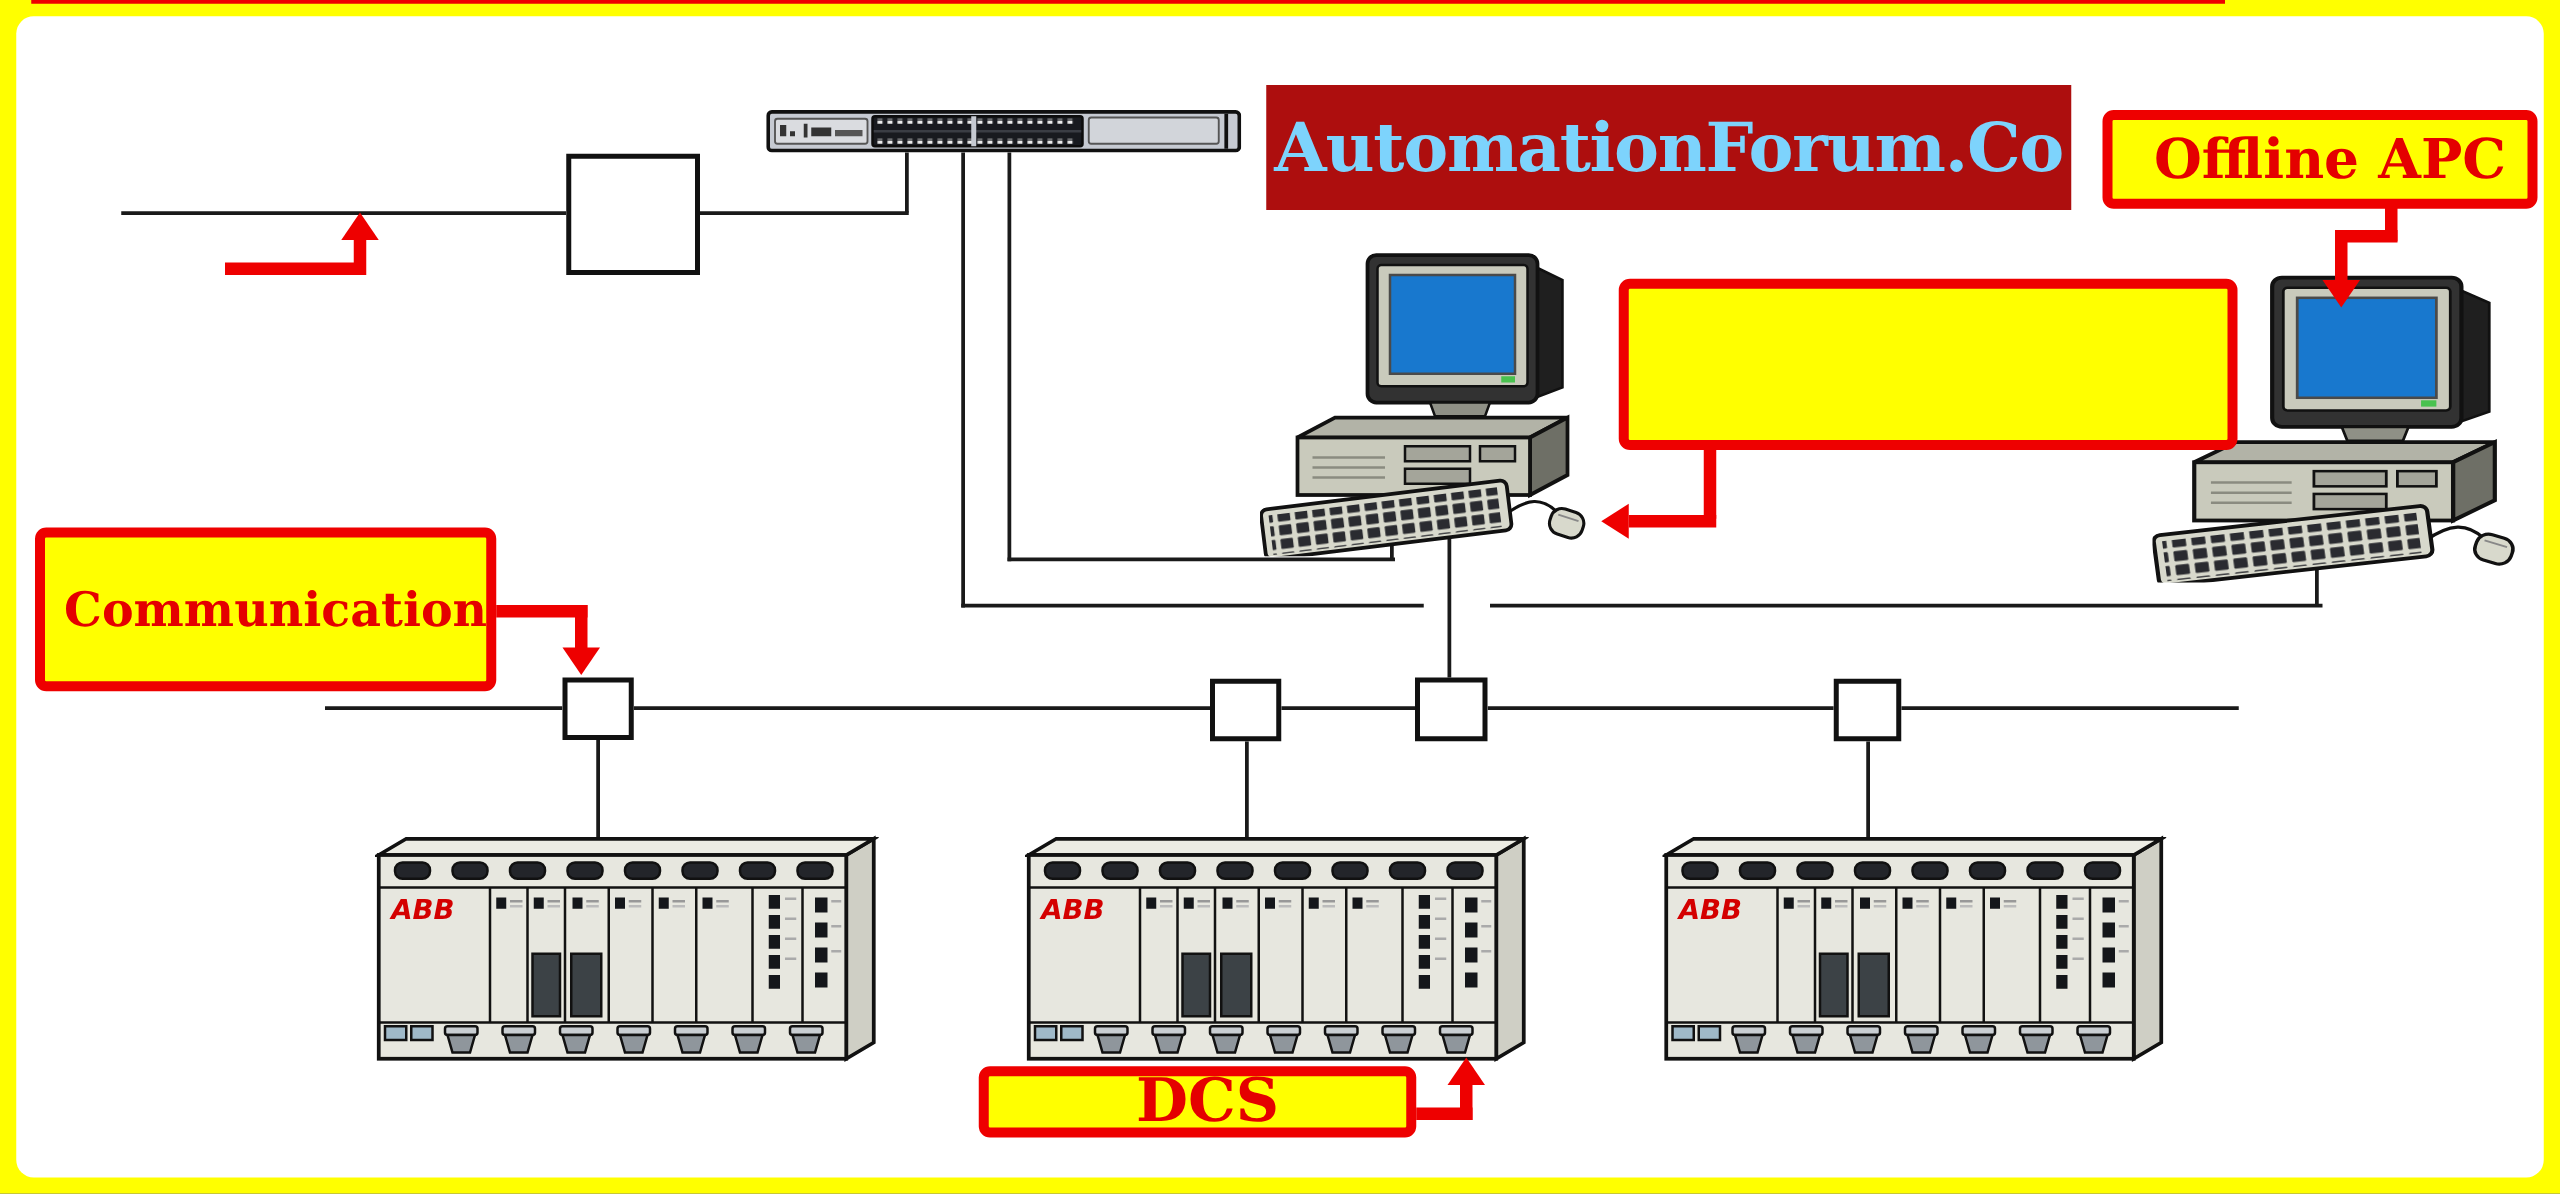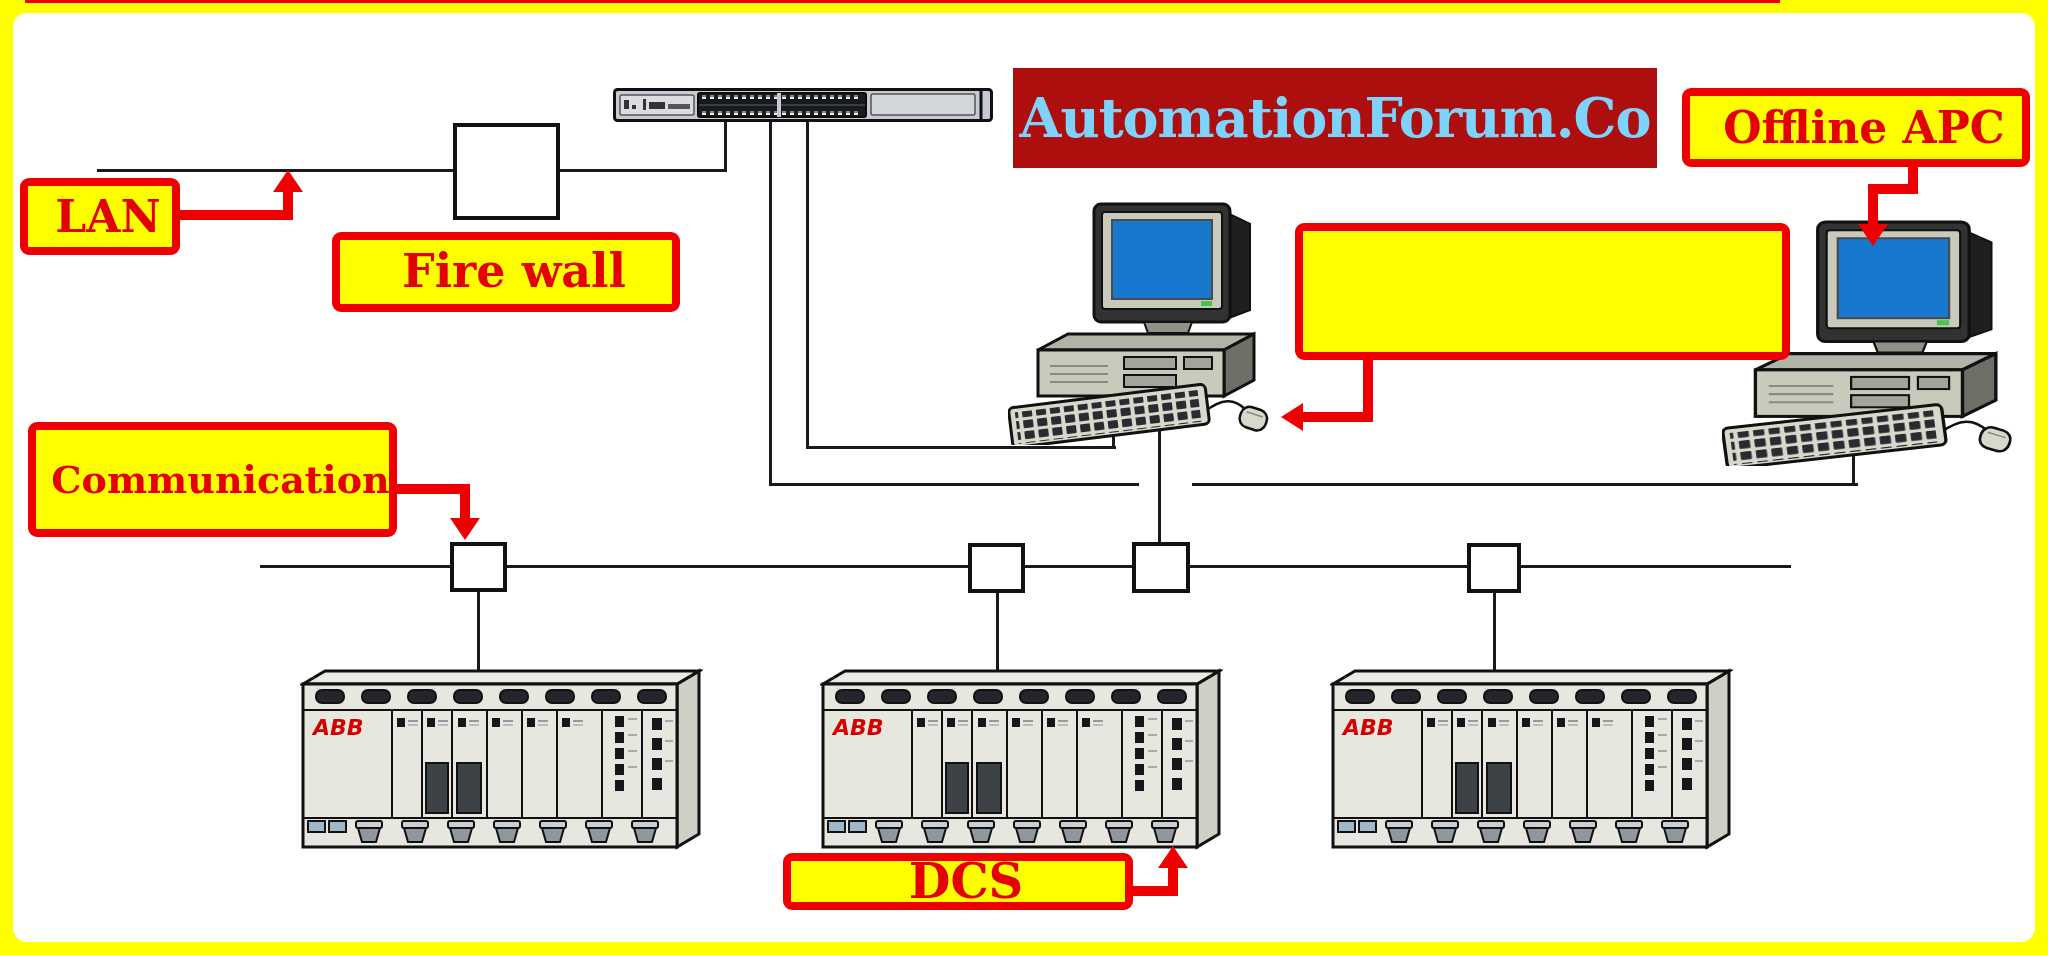--- a/index.html
+++ b/index.html
@@ -209,27 +209,21 @@
     <use href="#rack-art"></use>
   </svg>
   <svg class="abs" style="left:1330px;top:668px" width="403" height="182" viewBox="0 0 403 182">
     <use href="#rack-art"></use>
   </svg>
 
   <div class="banner">
     <span>AutomationForum.Co</span>
   </div>
 
-  <div class="ybox" style="left:20px;top:178px;width:160px;height:77px;font-size:44px">
-    <span>LAN</span>
-  </div>
-  <div class="ybox" style="left:332px;top:232px;width:348px;height:80px;font-size:46px">
-    <span>Fire wall</span>
-  </div>
-  <div class="ybox" style="left:28px;top:422px;width:369px;height:115px;font-size:38px">
+  <div class="ybox" style="left:28px;top:422px;width:369px;height:131px;font-size:38px">
     <span>Communication</span>
   </div>
   <div class="ybox" style="left:1295px;top:223px;width:495px;height:137px;font-size:44px">
   </div>
   <div class="ybox" style="left:1682px;top:88px;width:348px;height:79px;font-size:44px">
     <span>Offline APC</span>
   </div>
   <div class="ybox" style="left:783px;top:853px;width:350px;height:57px;font-size:48px">
     <span>DCS</span>
   </div>

